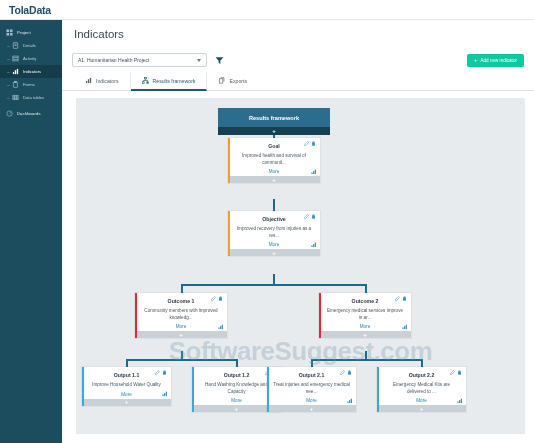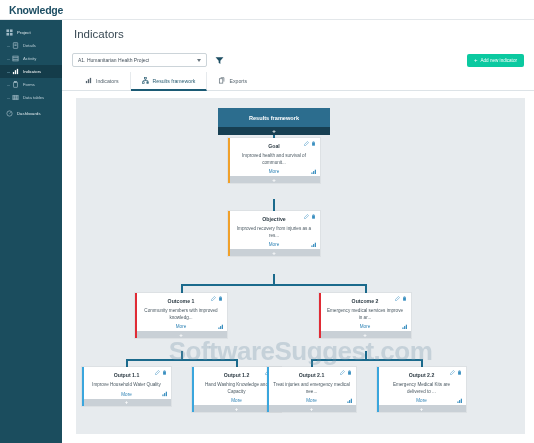--- a/index.html
+++ b/index.html
@@ -156,21 +156,21 @@
     height: 8px; background: #173f52; display: flex; align-items: center; justify-content: center;
     color: #ffffff; font-size: 6px; font-weight: bold; line-height: 1;
   }
 </style>
 </head>
 <body>
 
 <div id="app">
 
   <div class="brandbar">
-    <div class="brand">Knowledge</div>
+    <div class="brand">TolaData</div>
   </div>
 
   <div class="body-row">
 
     <div class="sidebar">
 
       <div class="nav-group-title">
         <span class="ic">
           <svg viewBox="0 0 16 16" fill="#9fb9c4">
               <rect x="1" y="1" width="6" height="6"></rect>

